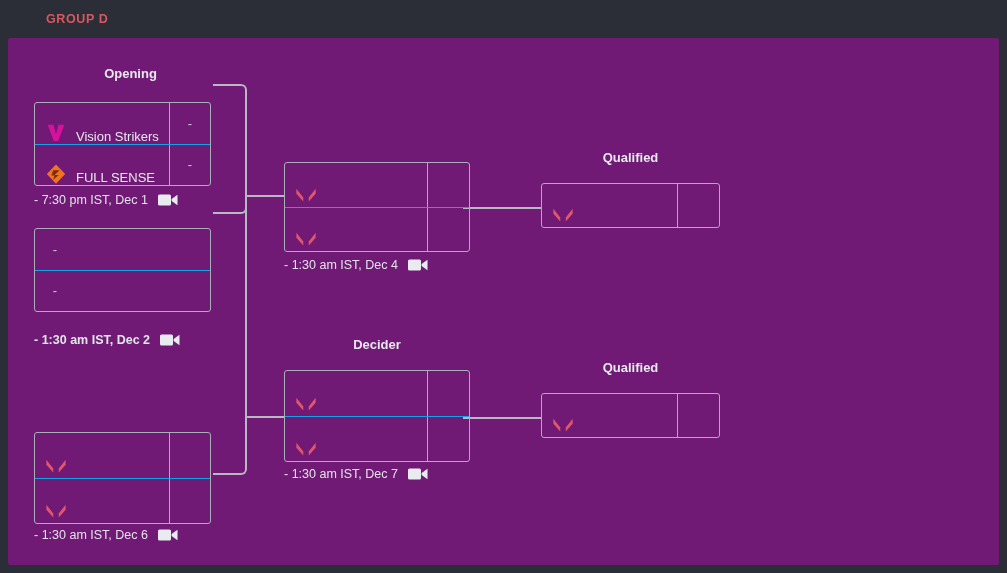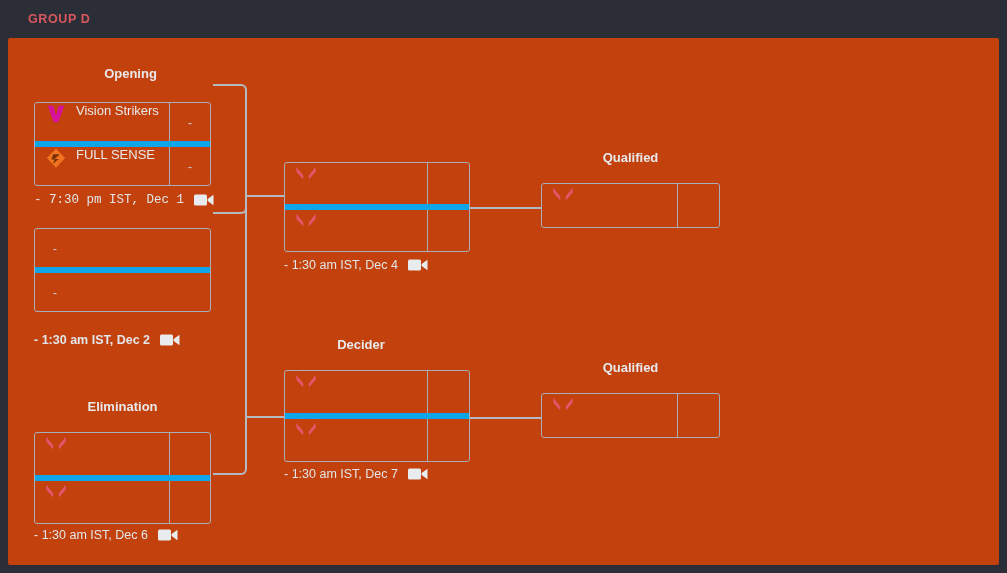--- a/index.html
+++ b/index.html
@@ -9,34 +9,35 @@
     font-family: "Liberation Sans", sans-serif;
     overflow: hidden;
   }
 
   
   .group-header {
     height: 38px;
     background: #2b2e36;
     display: flex; align-items: center;
     padding-left: 28px;
+    margin-left: 18px;
   }
   .group-title {
     color: #d9575f;
     font-size: 12.5px;
     font-weight: bold;
     letter-spacing: 0.6px;
   }
 
   
   .panel {
     position: absolute;
     left: 8px; top: 38px;
     width: 991px; height: 527px;
-    background: #c2410c;
+    background: #701a75;
     border-radius: 2px;
   }
 
   .stage-label {
     position: absolute;
     color: #e7e9ec;
     font-size: 13px;
     font-weight: bold;
     text-align: center;
     white-space: nowrap;
@@ -49,24 +50,24 @@
     border-radius: 3px;
     background: transparent;
     display: flex; flex-direction: column;
   }
   .row {
     flex: 1;
     display: flex;
     align-items: center;
     position: relative;
   }
-  .row + .row { border-top: 6px solid #0ea5e9; }
+  .row + .row { border-top: 1px solid #0ea5e9; }
   .team {
     flex: 1;
-    display: flex; align-items: flex-start;
+    display: flex; align-items: flex-end;
     gap: 9px;
     padding-left: 10px;
     min-width: 0;
     height: 100%;
     border-right: 1px solid #a9afb8;
   }
   .team-name {
     color: #e7e9ec;
     font-size: 13px;
     white-space: nowrap;
@@ -153,21 +154,21 @@
         <svg class="logo" viewBox="0 0 24 24">
           <path d="M12 1.5 L22 12 L12 22.5 L2 12 Z" fill="#f07321"></path>
           <path d="M9 8 L16 8 L10.5 13 L15 13 L8.5 18.5 L10.5 13.6 L7 13.6 Z" fill="#7a2f08"></path>
         </svg>
         <span class="team-name">FULL SENSE</span>
       </div>
       <div class="score">-</div>
     </div>
   </div>
 
-  <div class="timerow" style="left:26px; top:155px;font-family:Liberation Mono, monospace;">
+  <div class="timerow" style="left:26px; top:155px;">
     <span class="timetext">-  7:30 pm IST, Dec 1</span>
     <svg class="camicon" width="20" height="14" viewBox="0 0 20 14">
       <rect x="0" y="1.5" width="13" height="11" rx="1.5" fill="#e9ecef"></rect>
       <path d="M13.6 6 L19.5 1.8 L19.5 12.2 L13.6 8 Z" fill="#e9ecef"></path>
     </svg>
   </div>
 
   <div class="match" style="left:26px; top:190px; width:177px; height:84px;">
     <div class="row">
       <div class="score">-</div>
@@ -225,21 +226,21 @@
         <svg class="logo" viewBox="0 0 24 20">
           <path d="M1.5 2 L9 11.5 L9 16 L1.5 7.5 Z" fill="#e2566b"></path>
           <path d="M22.5 2 L15 11.5 L15 16 L22.5 7.5 Z" fill="#e2566b"></path>
         </svg>
         <span class="team-name"></span>
       </div>
       <div class="score wide"></div>
     </div>
   </div>
 
-  <div class="stage-label" style="left:260px; top:299px; width:186px;">Decider</div>
+  <div class="stage-label" style="left:276px; top:299px; width:186px;">Decider</div>
 
   <div class="match" style="left:276px; top:332px; width:186px; height:92px;">
     <div class="row">
       <div class="team">
         <svg class="logo" viewBox="0 0 24 20">
           <path d="M1.5 2 L9 11.5 L9 16 L1.5 7.5 Z" fill="#e2566b"></path>
           <path d="M22.5 2 L15 11.5 L15 16 L22.5 7.5 Z" fill="#e2566b"></path>
         </svg>
         <span class="team-name"></span>
       </div>
@@ -273,21 +274,20 @@
         <svg class="logo" viewBox="0 0 24 20">
           <path d="M1.5 2 L9 11.5 L9 16 L1.5 7.5 Z" fill="#e2566b"></path>
           <path d="M22.5 2 L15 11.5 L15 16 L22.5 7.5 Z" fill="#e2566b"></path>
         </svg>
         <span class="team-name"></span>
       </div>
       <div class="score wide"></div>
     </div>
   </div>
 
-  <div class="stage-label" style="left:26px; top:361px; width:177px;">Elimination</div>
 
   <div class="match" style="left:26px; top:394px; width:177px; height:92px;">
     <div class="row">
       <div class="team">
         <svg class="logo" viewBox="0 0 24 20">
           <path d="M1.5 2 L9 11.5 L9 16 L1.5 7.5 Z" fill="#e2566b"></path>
           <path d="M22.5 2 L15 11.5 L15 16 L22.5 7.5 Z" fill="#e2566b"></path>
         </svg>
         <span class="team-name"></span>
       </div>

